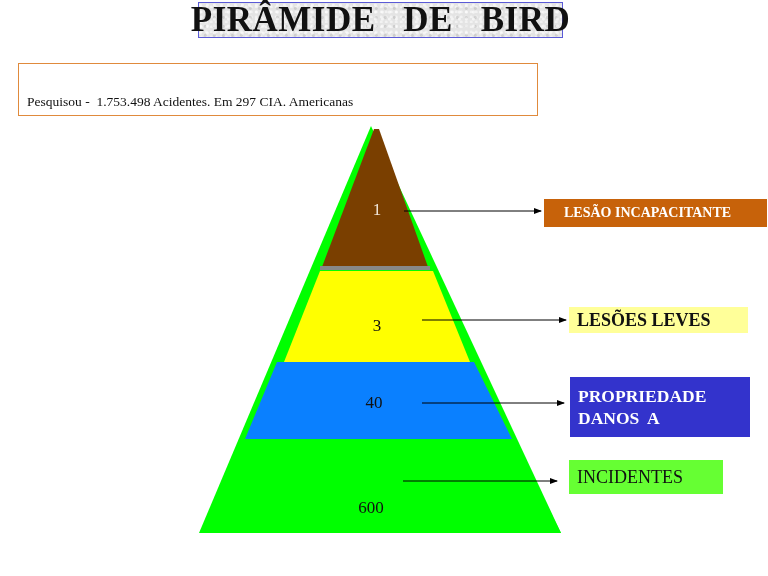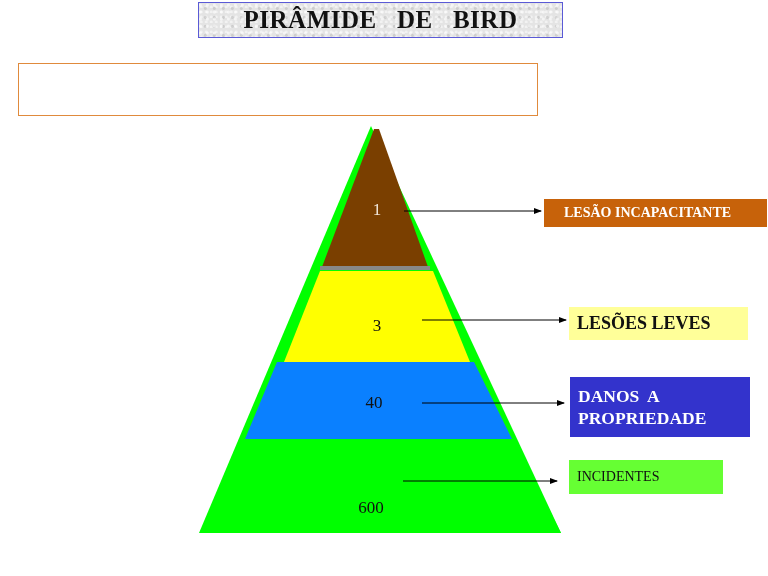--- a/index.html
+++ b/index.html
@@ -13,21 +13,21 @@
       border: 1px solid #5a5ad6;
       background-color: #e4e4e4;
       background-image:
         radial-gradient(circle at 20% 30%, rgba(255,255,255,0.6) 1px, transparent 2px),
         radial-gradient(circle at 70% 60%, rgba(180,180,180,0.5) 1px, transparent 2px),
         radial-gradient(circle at 45% 80%, rgba(255,255,255,0.5) 1px, transparent 2px);
       background-size: 7px 7px, 9px 9px, 5px 5px;
       display: flex; align-items: center; justify-content: center;
     }
     .title-text {
-      font-family: "Liberation Serif", serif; font-weight: bold; font-size: 25px;
+      font-family: "Liberation Serif", serif; font-weight: bold; font-size: 35px;
       color: #111; white-space: pre; letter-spacing: 0.5px;
     }
     .info-box {
       position: absolute; left: 18px; top: 63px; width: 518px; height: 51px;
       border: 1px solid #e08a3c; background: #fff;
     }
     .info-line {
       position: absolute; left: 8px; font-size: 13.5px; color: #111; white-space: pre;
     }
     .info-line.l1 { top: 6px; }
@@ -35,32 +35,33 @@
     svg.pyramid { position: absolute; left: 0; top: 0; }
     .tier-value {
       position: absolute; font-size: 17px; color: #111; transform: translateX(-50%);
     }
     .tier-value.light { color: #f2e8dc; }
     .label-box {
       position: absolute; display: flex; align-items: center;
       font-family: "Liberation Serif", serif; font-weight: bold; white-space: pre;
     }
     .label-1 { left: 544px; top: 199px; width: 223px; height: 28px; background: #c7620a; color: #fff; font-size: 14px; padding-left: 20px; box-sizing: border-box; }
-    .label-2 { left: 569px; top: 307px; width: 179px; height: 33px; background: #ffff99; color: #111; font-size: 18px; padding-left: 8px; box-sizing: border-box; }
+    .label-2 { left: 569px; top: 307px; width: 179px; height: 26px; background: #ffff99; color: #111; font-size: 18px; padding-left: 8px; box-sizing: border-box; }
     .label-3 { left: 570px; top: 377px; width: 180px; height: 60px; background: #3333cc; color: #fff; font-size: 17.5px; padding-left: 8px; box-sizing: border-box; line-height: 22px; flex-direction: column; align-items: flex-start; justify-content: center; }
-    .label-4 { left: 569px; top: 460px; width: 154px; height: 34px; background: #66ff33; color: #111; font-size: 14px; font-weight: normal; padding-left: 8px; box-sizing: border-box; }
+    .label-4 { left: 569px; top: 460px; width: 154px; height: 34px; background: #66ff33; color: #111; font-size: 18px; font-weight: normal; padding-left: 8px; box-sizing: border-box; }
   </style>
 </head>
 <body>
 
 <div class="title-box">
   <span class="title-text">PIRÂMIDE   DE   BIRD</span>
 </div>
 
 <div class="info-box">
+  <div class="info-line l2">Pesquisou -  1.753.498 Acidentes. Em 297 CIA. Americanas</div>
 </div>
 
 <svg class="pyramid" width="768" height="576">
   <defs>
     <marker id="arrowhead" markerWidth="8" markerHeight="8" refX="7" refY="4" orient="auto" markerUnits="userSpaceOnUse">
       <path d="M0,1 L8,4 L0,7 Z" fill="#000"></path>
     </marker>
   </defs>
 
   <polygon points="371,126 199,533 561,533" fill="#00ff00"></polygon>
@@ -81,16 +82,16 @@
 </svg>
 
 <div class="tier-value light" style="left:377px; top:200px;">1</div>
 <div class="tier-value" style="left:377px; top:316px;">3</div>
 <div class="tier-value" style="left:374px; top:393px;">40</div>
 <div class="tier-value" style="left:371px; top:498px;">600</div>
 
 <div class="label-box label-1">LESÃO INCAPACITANTE</div>
 <div class="label-box label-2">LESÕES LEVES</div>
 <div class="label-box label-3">
+  <span>PROPRIEDADE</span>
   <span>DANOS  A</span>
-  <span>PROPRIEDADE</span>
 </div>
 <div class="label-box label-4">INCIDENTES</div>
 
 </body></html>

